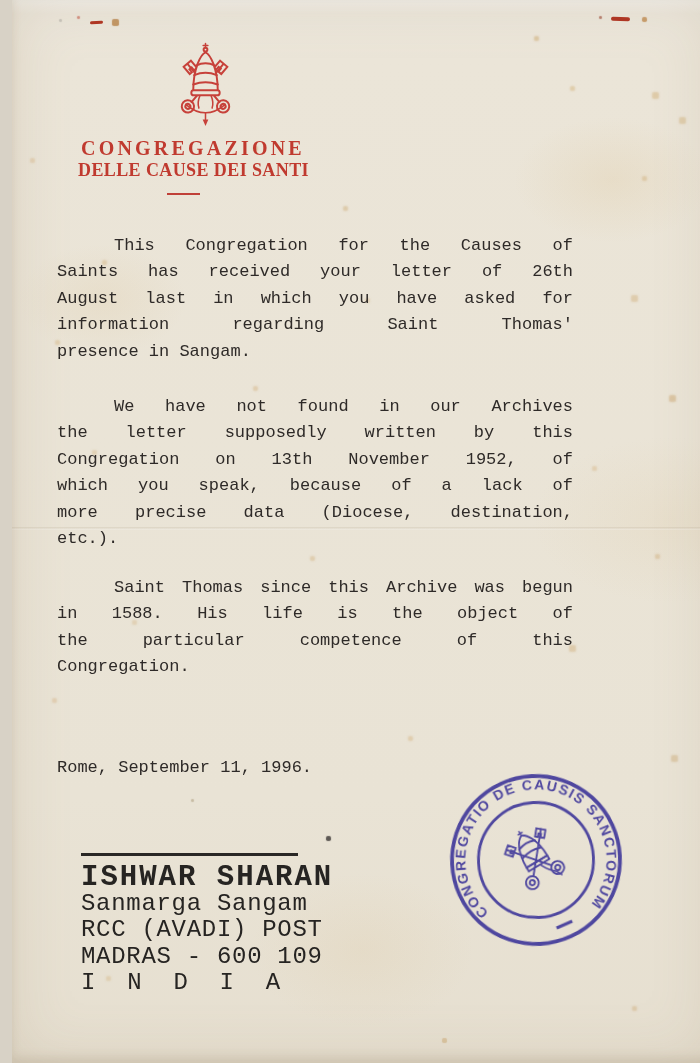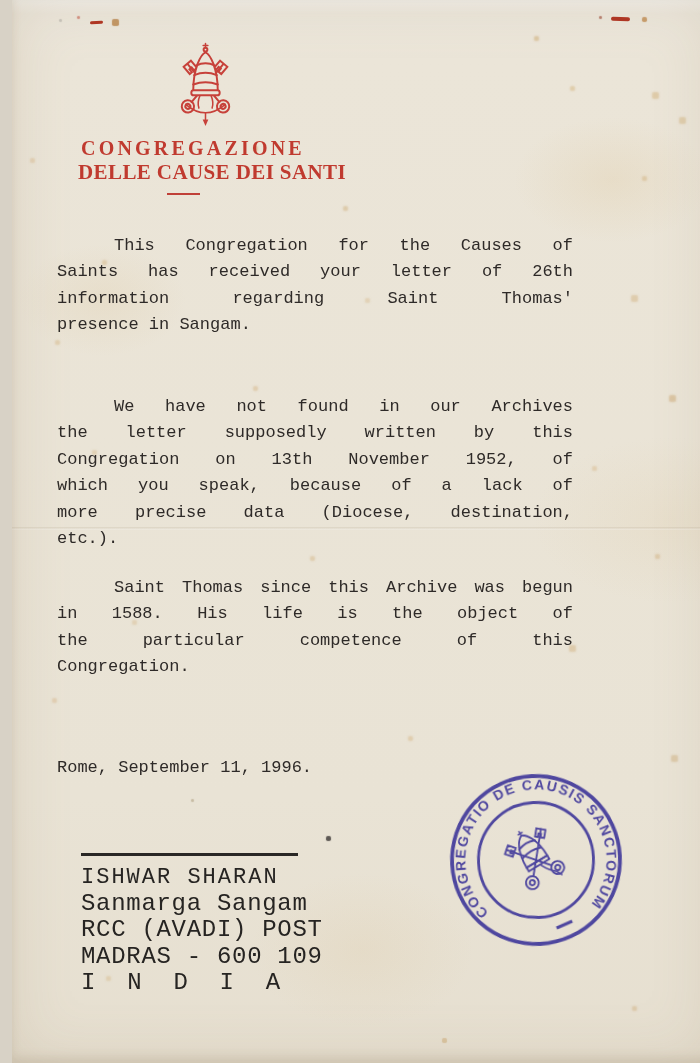--- a/index.html
+++ b/index.html
@@ -21,37 +21,37 @@
   
   .crest{position:absolute;left:146px;top:42px;}
   .lh1{
     position:absolute;left:69px;top:137px;
     font-family:"Liberation Serif",serif;font-weight:bold;
     font-size:20px;letter-spacing:3.2px;color:#c03a2f;white-space:nowrap;
   }
   .lh2{
     position:absolute;left:66px;top:160px;
     font-family:"Liberation Serif",serif;font-weight:bold;
-    font-size:21px;letter-spacing:.4px;color:#c03a2f;white-space:nowrap;
+    font-size:18px;letter-spacing:.4px;color:#c03a2f;white-space:nowrap;
   }
   .lhrule{position:absolute;left:155px;top:193px;width:33px;height:2px;background:#c04038;}
   
   .para,.dateline{
     position:absolute;left:45px;width:516px;
     font-size:17px;line-height:26.4px;color:#2e2a28;
   }
   .p1{top:233px}.p2{top:394px}.p3{top:575px}
   .para .tline{text-align:justify;text-align-last:justify;white-space:normal;}
   .para .tline.last{text-align-last:left;}
   .para .tline:first-child{text-indent:57px;}
   .dateline{top:755px;white-space:nowrap;}
   
   .sig{position:absolute;left:69px;top:853px;color:#262422;}
   .sigrule{width:217px;height:2.5px;background:#2a2826;margin-bottom:9px;}
-  .signame{font-size:22px;font-weight:normal;letter-spacing:2px;line-height:26px;white-space:nowrap;}
+  .signame{font-size:29px;font-weight:bold;letter-spacing:2px;line-height:26px;white-space:nowrap;}
   .sigline{font-size:24px;letter-spacing:.7px;line-height:26.5px;white-space:nowrap;}
   .sig-country{letter-spacing:8.7px;}
   
   .stamp{position:absolute;left:419px;top:755px;opacity:.92;filter:blur(.3px);transform:rotate(-3deg);}
   .stamp text{font-family:"Liberation Sans",sans-serif;font-weight:bold;}
   
   .spots{position:absolute;left:0;top:0;width:1px;height:1px;border-radius:50%;background:transparent;pointer-events:none;
     box-shadow:
       48px 20px 1px 1px rgba(120,120,120,.3),
       66px 17px 1px 1px rgba(190,60,40,.5),
@@ -134,20 +134,21 @@
     </g>
   </svg>
 
   <div class="lh1">CONGREGAZIONE</div>
   <div class="lh2">DELLE CAUSE DEI SANTI</div>
   <div class="lhrule"></div>
 
   <div class="para p1">
       <div class="tline">This Congregation for the Causes of</div>
       <div class="tline">Saints has received your letter of 26th</div>
+      <div class="tline">August last in which you have asked for</div>
       <div class="tline">information regarding Saint Thomas'</div>
       <div class="tline last">presence in Sangam.</div>
     </div>
   <div class="para p2">
       <div class="tline">We have not found in our Archives</div>
       <div class="tline">the letter supposedly written by this</div>
       <div class="tline">Congregation on 13th November 1952, of</div>
       <div class="tline">which you speak, because of a lack of</div>
       <div class="tline">more precise data (Diocese, destination,</div>
       <div class="tline last">etc.).</div>

